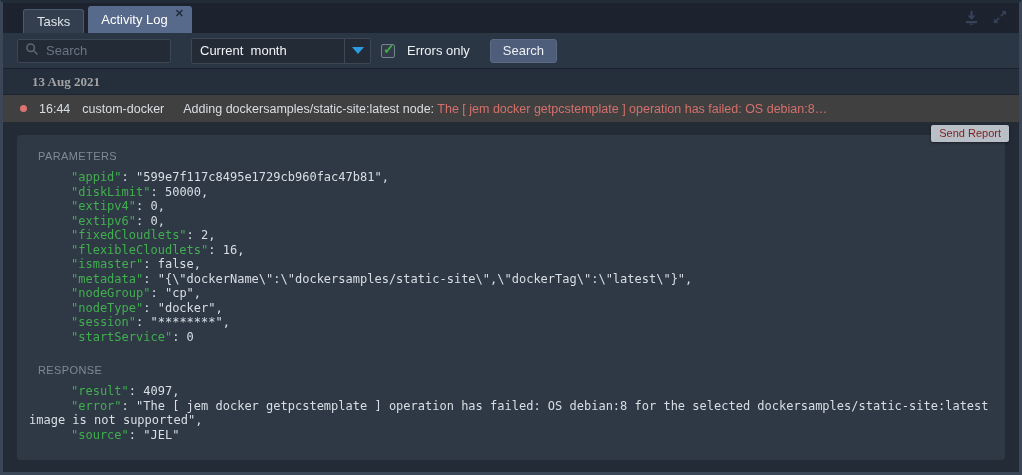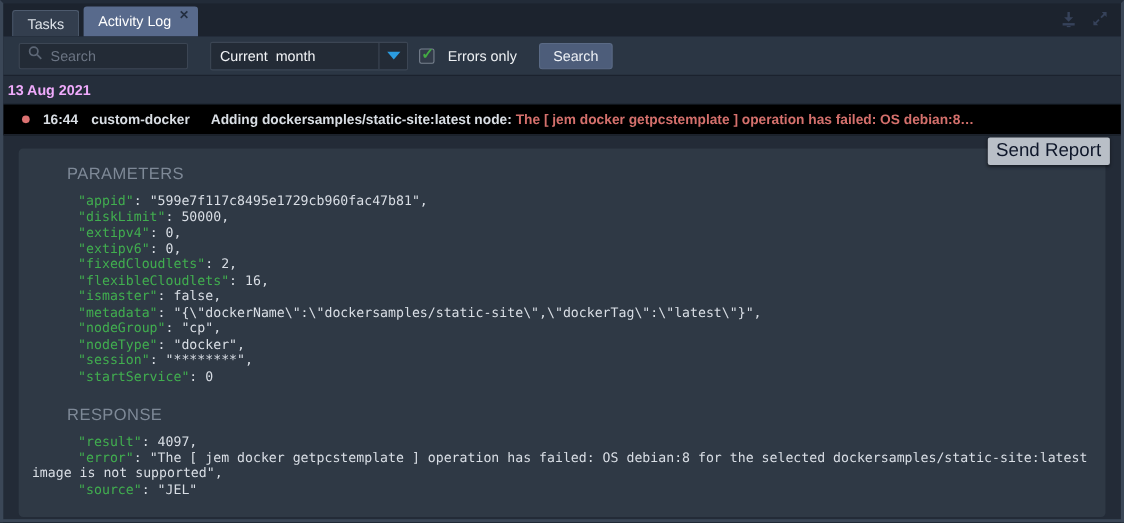--- a/index.html
+++ b/index.html
@@ -13,21 +13,21 @@
     border-top-color: #222b38;
     background: #232b37;
     overflow: hidden;
   }
 
   
   .tabbar {
     position: relative;
     height: 30px; background: #1c232e;
     display: flex; align-items: flex-end;
-    padding-left: 8px; gap: 4px;
+    padding-left: 20px; gap: 4px;
   }
   .tab {
     display: flex; align-items: center;
     border-radius: 3px 3px 0 0;
     font-size: 13px; cursor: default;
   }
   .tab-inactive {
     height: 24px; padding: 0 13px;
     background: #333e4e; border: 1px solid #4d5a6d; border-bottom: none;
     color: #dfe4ea;
@@ -101,29 +101,29 @@
     margin-left: 20px; height: 24px; padding: 0 12px;
     background: #4d5d7a; border: 1px solid #5a6a85; border-radius: 3px;
     color: #eef1f5; font-size: 13px; font-family: "Liberation Sans", sans-serif;
     cursor: pointer;
   }
 
   
   .date-header {
     height: 26px; line-height: 26px; background: #252e3b;
     border-bottom: 1px solid #1d2530;
-    padding-left: 4px;
-    color: #f0abfc; font-size: 13px; font-weight: bold;
+    padding-left: 29px;
+    color: #a3a3a3; font-size: 13px; font-weight: bold; font-family: Liberation Serif, serif;
   }
   .log-row {
-    height: 28px; background: #000000;
+    height: 28px; background: #404040;
     border-bottom: 1px solid #232b37;
     display: flex; align-items: center;
     padding: 0 14px;
-    font-size: 12.5px; color: #d9dee4; font-weight: bold;
+    font-size: 12.5px; color: #d9dee4;
   }
   .dot { width: 7px; height: 7px; border-radius: 50%; background: #dc7272; margin: 0 12px 0 3px; flex: none; }
   .row-time { margin-right: 12px; flex: none; }
   .row-type { margin-right: 19px; flex: none; }
   .row-msg { white-space: pre; overflow: hidden; }
   .row-msg .msg-red { color: #d4706c; }
   .row-right { margin-left: auto; display: flex; align-items: center; gap: 13px; flex: none; }
   .tri-up {
     width: 0; height: 0;
     border-left: 5px solid transparent; border-right: 5px solid transparent;
@@ -132,34 +132,34 @@
   .copy-icon { color: #97a1ae; display: flex; }
   .envelope-hl {
     border: 2px solid #e01212; padding: 2px 3px 1px 3px;
     display: flex; align-items: center; background: #2b3442;
   }
   .duration { margin-left: 7px; margin-right: 38px; color: #dbe0e6; }
 
   
   .tooltip {
     position: absolute; top: 122px; right: 10px; z-index: 5;
-    background: #b9bfc7; color: #0f172a;
-    font-size: 17px; padding: 2px 8px 3px 8px; border-radius: 2px;
+    background: #b9bfc7; color: #7f1d1d;
+    font-size: 11px; padding: 2px 8px 3px 8px; border-radius: 2px;
     box-shadow: 0 1px 3px rgba(0,0,0,.45);
   }
 
   
   .detail-panel {
     margin: 12px 14px 0 14px;
     background: #2f3945; border-radius: 4px;
     padding: 15px 12px 18px 12px;
   }
   .section-label {
-    margin-left: 32px; color: #7e8997;
-    font-size: 15px; letter-spacing: .4px;
+    margin-left: 9px; color: #7e8997;
+    font-size: 11px; letter-spacing: .4px;
   }
   .section-label.response { margin-top: 20px; }
   .code-block {
     margin-top: 8px;
     font-family: "DejaVu Sans Mono", monospace;
     font-size: 12px; line-height: 14.5px; color: #d9dee5;
   }
   .code-line { white-space: pre-wrap; word-break: break-word; }
   .code-line .k { color: #41ae4f; margin-left: 42px; }
 </style>

